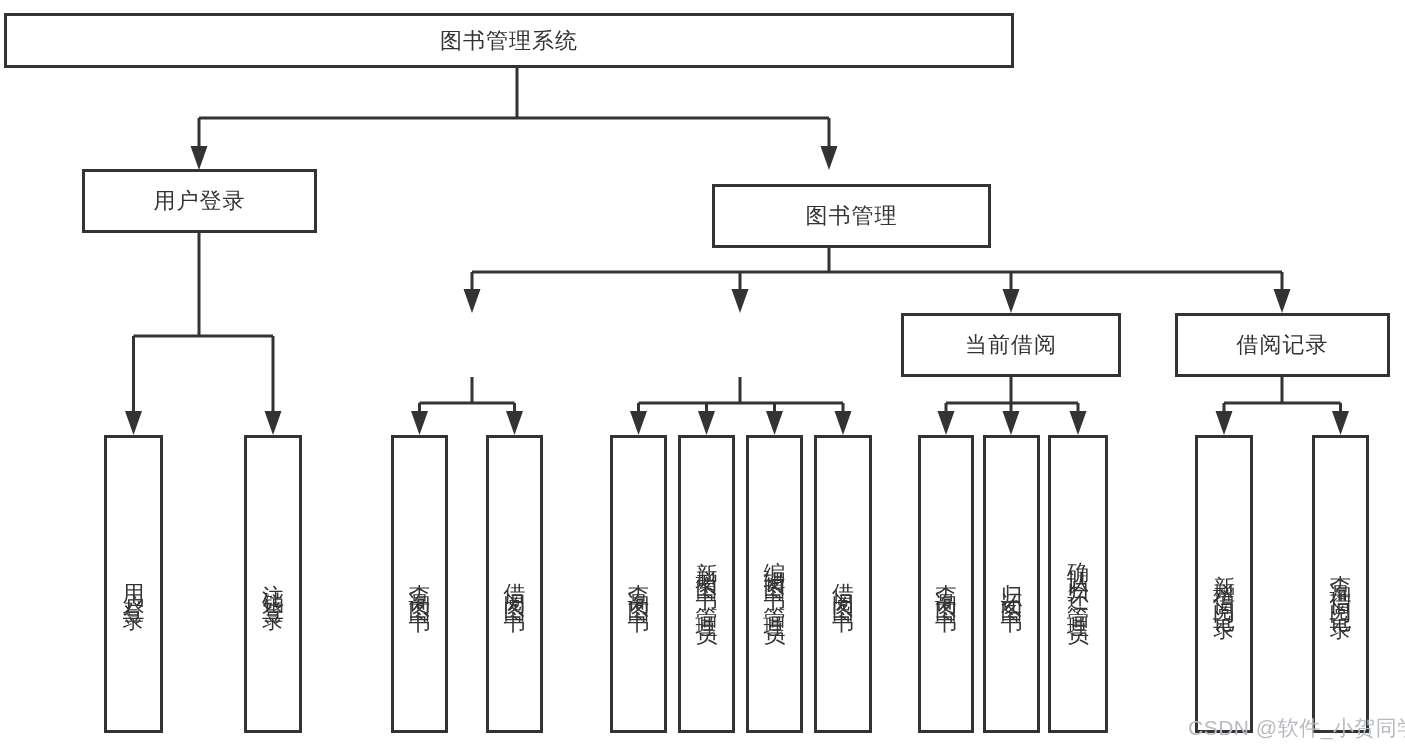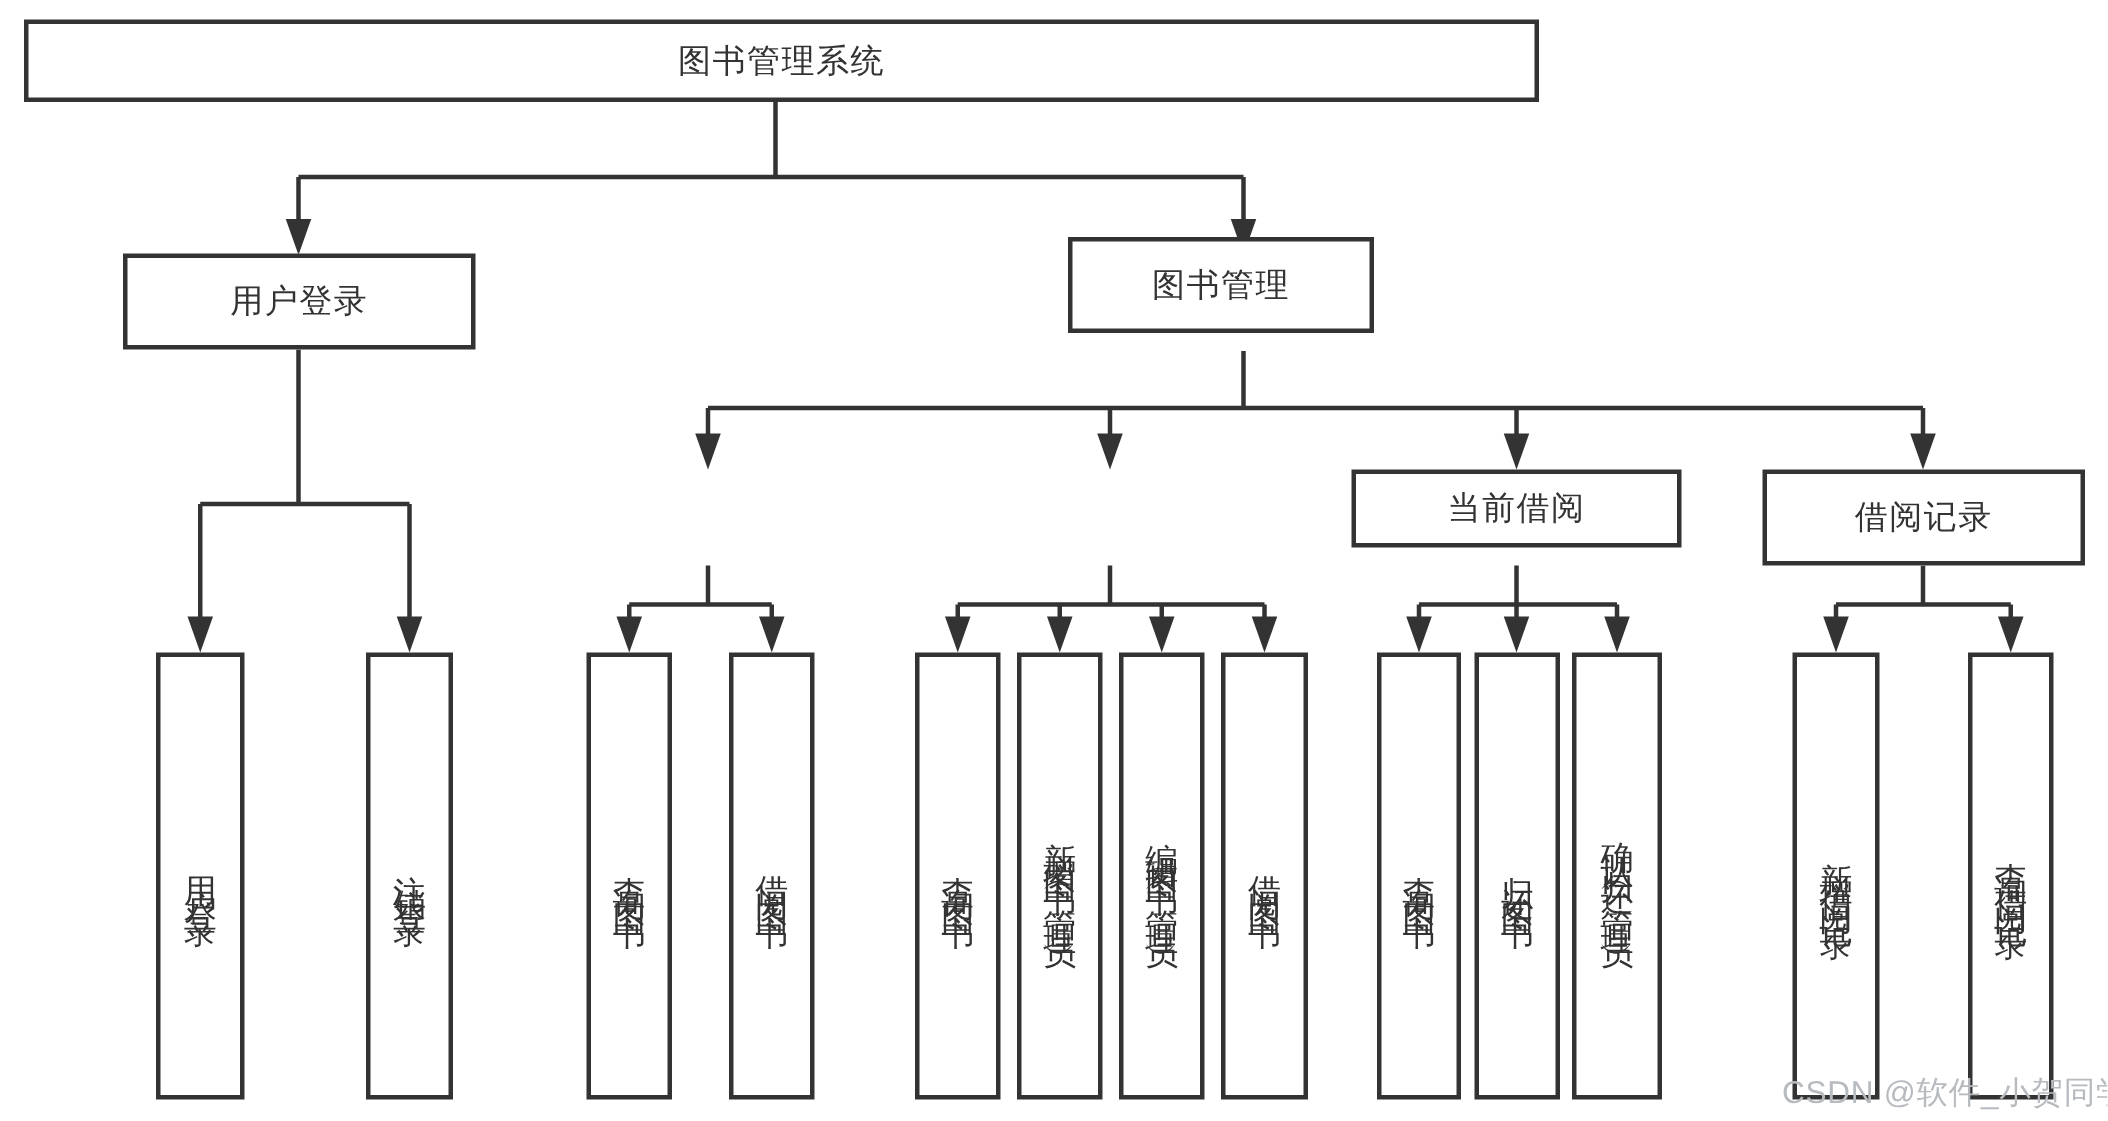--- a/index.html
+++ b/index.html
@@ -96,32 +96,32 @@
       <polygon points="766,411 783,411 774.5,435"></polygon>
       <polygon points="834.5,411 851.5,411 843,435"></polygon>
       <polygon points="937.5,411 954.5,411 946,435"></polygon>
       <polygon points="1002.5,411 1019.5,411 1011,435"></polygon>
       <polygon points="1069.5,411 1086.5,411 1078,435"></polygon>
       <polygon points="1215.5,411 1232.5,411 1224,435"></polygon>
       <polygon points="1332,411 1349,411 1340.5,435"></polygon>
     </g>
   </svg>
 
-  <div class="node" style="left:16px; top:13px; width:1010px; height:55px;">
+  <div class="node" style="left:4px; top:13px; width:1010px; height:55px;">
     <span class="hlabel">图书管理系统</span>
   </div>
 
   <div class="node" style="left:82px; top:169px; width:235px; height:64px;">
     <span class="hlabel">用户登录</span>
   </div>
-  <div class="node" style="left:712px; top:158px; width:204px; height:64px;">
+  <div class="node" style="left:712px; top:184px; width:279px; height:64px;">
     <span class="hlabel">图书管理</span>
   </div>
 
-  <div class="node" style="left:901px; top:313px; width:220px; height:52px;">
+  <div class="node" style="left:901px; top:313px; width:220px; height:64px;">
     <span class="hlabel">当前借阅</span>
   </div>
   <div class="node" style="left:1175px; top:313px; width:215px; height:64px;">
     <span class="hlabel">借阅记录</span>
   </div>
 
   <div class="node leaf" style="left:104px; width:59px;">
     <span class="vlabel">用户登录</span>
   </div>
   <div class="node leaf" style="left:244px; width:58px;">

